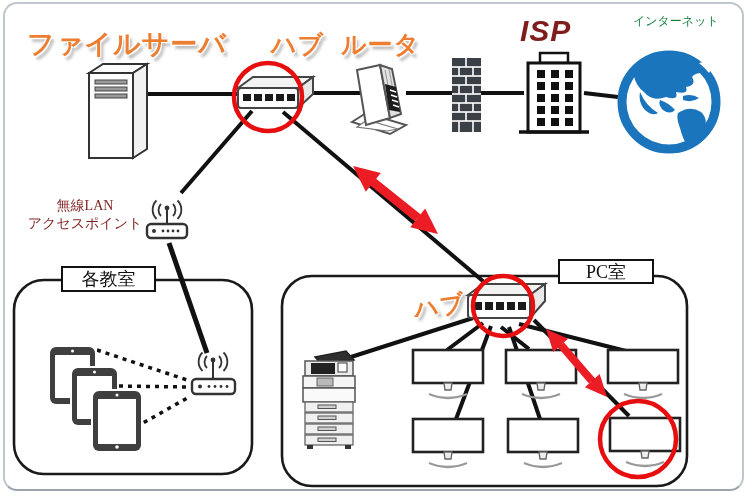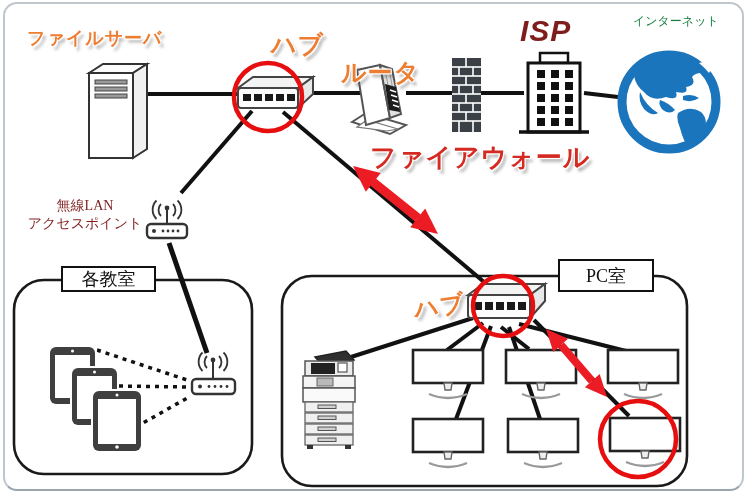--- a/index.html
+++ b/index.html
@@ -17,35 +17,35 @@
   .wordart{
     font-weight:bold;color:#ED7D31;
     text-shadow:-1px -1px 0 #fff,1px -1px 0 #fff,-1px 1px 0 #fff,1px 1px 0 #fff,3px 4px 3px rgba(90,90,90,.45);
     letter-spacing:1px;
   }
   .wordart-red{
     font-weight:bold;color:#D42A22;
     text-shadow:-1px -1px 0 #fff,1px -1px 0 #fff,-1px 1px 0 #fff,1px 1px 0 #fff,3px 4px 3px rgba(90,90,90,.45);
     letter-spacing:1px;
   }
-  #file-server-label{left:27px;top:26px;font-size:18px;}
+  #file-server-label{left:27px;top:26px;font-size:27px;}
   #hub-top-label{left:271px;top:28px;font-size:25px;}
-  #router-label{left:341px;top:28px;font-size:25px;margin-top:28px;}
+  #router-label{left:341px;top:28px;font-size:25px;}
   #firewall-label{left:370px;top:140px;font-size:26px;}
   #hub-pc-label{left:414px;top:290px;font-size:24px;transform:rotate(-8deg);}
   #isp-label{left:520px;top:14px;font-size:30px;font-weight:bold;color:#7f1d1d;letter-spacing:1px;font-style:italic;font-family:"Liberation Sans",sans-serif;}
   #internet-label{left:633px;top:13px;font-size:12px;color:#15803d;font-family:"Liberation Serif",serif;}
   #wlan-label{left:22px;top:197px;width:126px;text-align:center;font-size:14px;line-height:18px;color:#7f1d1d;font-family:"Liberation Serif",serif;white-space:normal;}
   .zone-label{
     position:absolute;background:#fff;border:2px solid #111;box-sizing:border-box;
     display:flex;align-items:center;justify-content:center;
     font-family:"Liberation Serif",serif;font-size:18px;color:#111;
   }
   #classroom-label{left:61px;top:266px;width:95px;height:26px;}
-  #pcroom-label{left:558px;top:259px;width:96px;height:33px;}
+  #pcroom-label{left:558px;top:259px;width:96px;height:25px;}
 </style>
 </head>
 <body>
 
 <div id="stage">
   <div class="frame"></div>
 
   <svg width="749" height="497" viewBox="0 0 749 497">
 
     <rect x="14" y="280" width="238" height="194" rx="30" fill="none" stroke="#1a1a1a" stroke-width="2.6"></rect>
@@ -303,20 +303,19 @@
     <g fill="#EC1C24">
       <line x1="561" y1="345" x2="592" y2="381" stroke="#EC1C24" stroke-width="8"></line>
       <polygon points="546,329 553.3,352.1 568.1,338.7"></polygon>
       <polygon points="607,397 584.9,387.3 599.7,373.9"></polygon>
     </g>
   </svg>
 
   <div class="lbl wordart" id="file-server-label">ファイルサーバ</div>
   <div class="lbl wordart" id="hub-top-label">ハブ</div>
   <div class="lbl wordart" id="router-label">ルータ</div>
-  <div class="lbl wordart-red" id="firewall-label">ファイアウォール</div>
   <div class="lbl" id="isp-label">ISP</div>
   <div class="lbl" id="internet-label">インターネット</div>
   <div class="lbl" id="wlan-label">無線LAN<br>アクセスポイント</div>
   <div class="zone-label" id="classroom-label">各教室</div>
   <div class="zone-label" id="pcroom-label">PC室</div>
   <div class="lbl wordart" id="hub-pc-label">ハブ</div>
 </div>
 
 </body></html>

